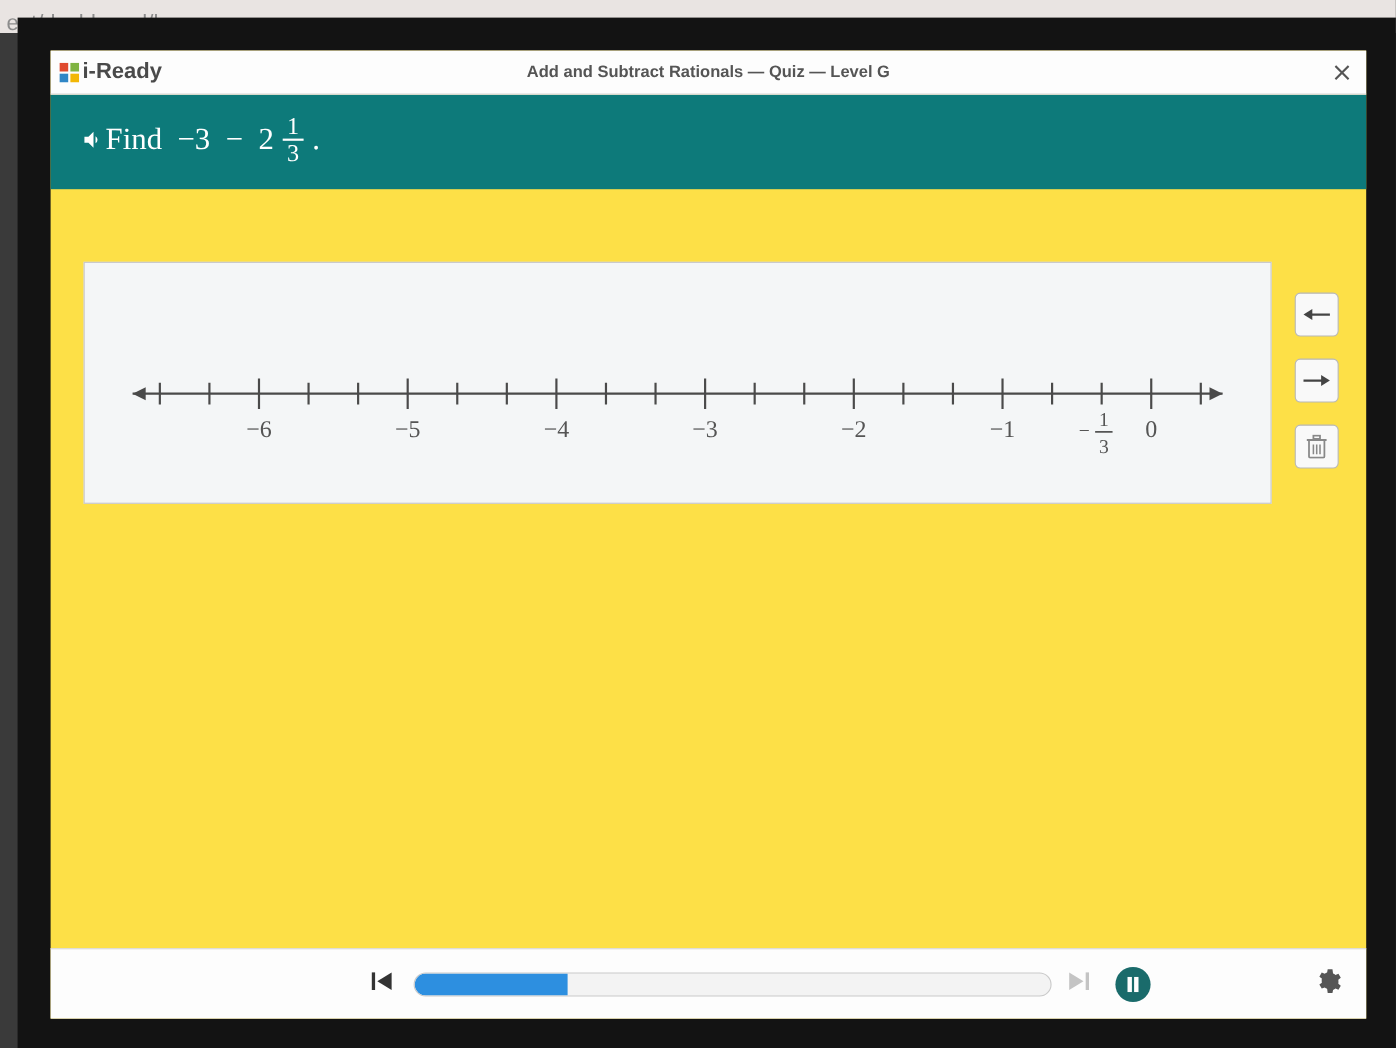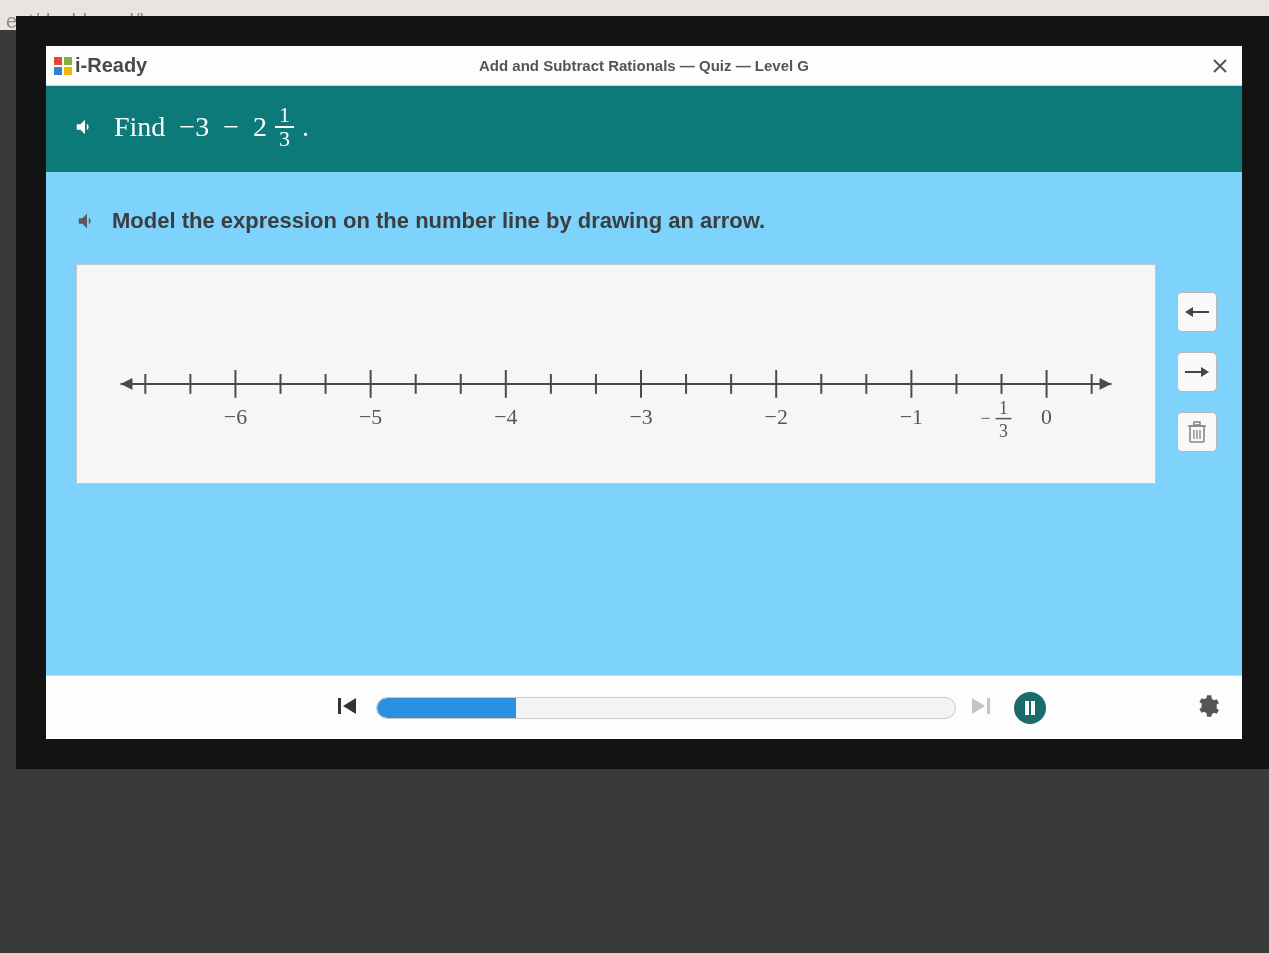--- a/index.html
+++ b/index.html
@@ -1,25 +1,25 @@
 <!DOCTYPE html>
 <html><head>
 <meta charset="utf-8">
 <style>
   * { box-sizing: border-box; margin: 0; padding: 0; }
   html, body { width: 1269px; height: 953px; font-family: Arial, Helvetica, sans-serif; background:#4a4a4a; overflow:hidden;}
   .screen { position:relative; width:1269px; height:953px; background:#3a3a3a;}
   .url-bar { position:absolute; top:0; left:0; right:0; height:30px; background:#e9e4e2; color:#8c8c8c; font-size:20px; padding:10px 6px; }
-  .app { position:absolute; left:46px; top:46px; width:1196px; height:693px; background:#7dd3fc; box-shadow:0 0 0 30px #131313; }
+  .app { position:absolute; left:46px; top:46px; width:1196px; height:880px; background:#fde047; box-shadow:0 0 0 30px #131313; }
   .title-row { height:40px; background:#fdfdfd; border-bottom:1px solid #d6d6d6; display:flex; align-items:center; padding:0 8px; position:relative;}
   .logo { display:flex; align-items:center; gap:3px; font-weight:600; font-size:20px; color:#4a4a4a;}
   .logo .cube { display:inline-flex; }
   .title-center { position:absolute; left:0; right:0; text-align:center; font-size:15px; color:#555; font-weight:600; pointer-events:none;}
   .close-x { position:absolute; right:10px; top:8px; font-size:18px; color:#555; cursor:pointer; width:24px; height:24px; display:flex; align-items:center; justify-content:center;}
-  .teal-bar { background:#0d7a7a; color:#fff; padding:18px 20px 22px 28px; display:flex; align-items:center; gap:18px;}
+  .teal-bar { background:#0d7a7a; color:#fff; padding:18px 20px 22px 28px; display:flex; align-items:center; }
   .audio-icn { width:22px; height:22px; display:inline-flex; align-items:center; justify-content:center; }
   .teal-bar .qtext { font-family: Georgia, 'Times New Roman', serif; font-size:28px; display:flex; align-items:center; gap:4px;}
   .frac { display:inline-flex; flex-direction:column; align-items:center; font-size:22px; line-height:1; margin:0 4px;}
   .frac .n { border-bottom:2px solid currentColor; padding:0 4px;}
   .frac .d { padding:0 4px;}
   .content { padding:36px 22px 12px 30px; }
   .instr-row { display:flex; align-items:center; gap:14px; color:#3d3d3d;}
   .instr-row .audio-icn svg { fill:#5a5a5a; }
   .instr-text { font-size:22px; font-weight:700; color:#3d3d3d;}
   .nl-wrap { margin-top:30px; display:flex; gap:18px; align-items:flex-start; }
@@ -81,28 +81,20 @@
         <span>2</span>
         <span class="frac">
           <span class="n">1</span>
           <span class="d">3</span>
         </span>
         <span>.</span>
       </span>
     </div>
 
     <div class="content">
-      <div class="instr-row">
-        <span class="audio-icn">
-          <svg width="22" height="22" viewBox="0 0 24 24" fill="#5a5a5a">
-              <path d="M3 9v6h4l5 5V4L7 9H3zm13 3a4 4 0 0 0-2-3.5v7A4 4 0 0 0 16 12z"></path>
-            </svg>
-        </span>
-        <span class="instr-text">Model the expression on the number line by drawing an arrow.</span>
-      </div>
 
       <div class="nl-wrap">
         <div class="nl-canvas">
           <svg class="nl-svg" viewBox="0 0 1060 220">
 
             <line x1="30" y1="120" x2="1030" y2="120" stroke="#4a4a4a" stroke-width="2"></line>
             <polygon points="30,120 42,114 42,126" fill="#4a4a4a"></polygon>
             <polygon points="1030,120 1018,114 1018,126" fill="#4a4a4a"></polygon>
 
             <g id="ticks">

